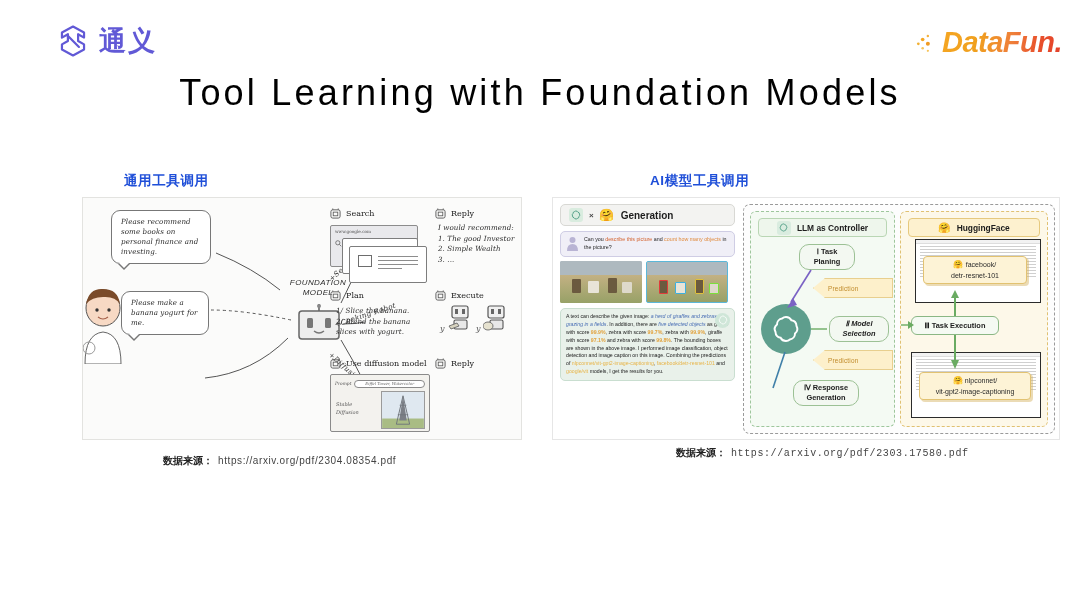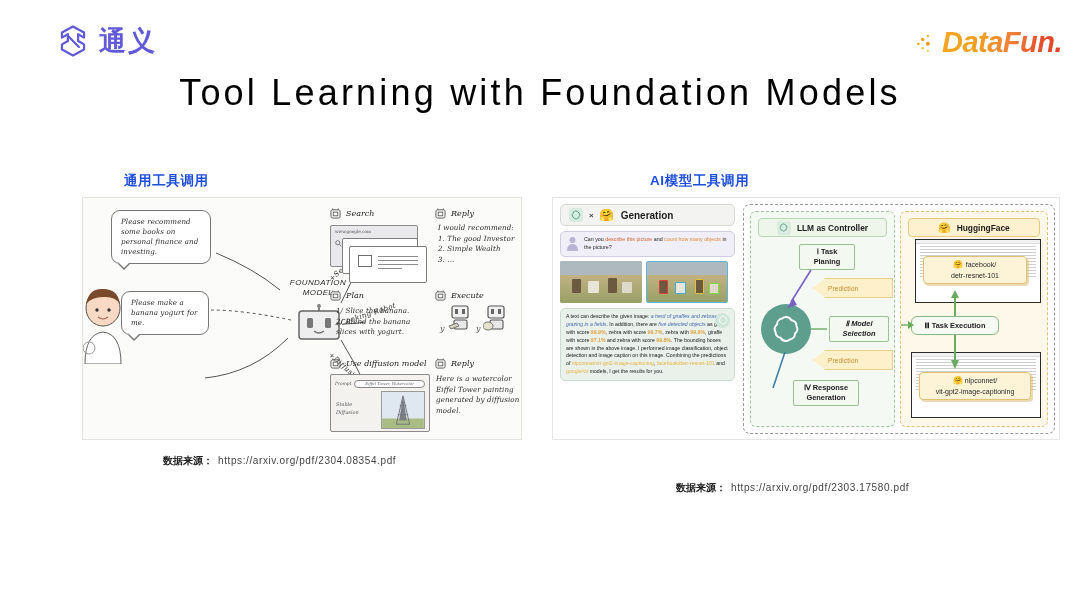--- a/index.html
+++ b/index.html
@@ -55,21 +55,21 @@
 
   
   .source-line {
     position: absolute;
     font-size: 10px; color: #3a3a3a;
     white-space: nowrap;
   }
   .source-line .lbl { font-weight: bold; color: #222; margin-right: 5px; }
   .source-line .url { letter-spacing: 0.6px; color: #444; }
   #src-left  { left: 163px; top: 454px; }
-  #src-right { left: 676px; top: 481px; }
+  #src-right { left: 676px; top: 446px; font-family: Liberation Mono, monospace; }
 
   
   
   
   .fig-left {
     position: absolute; left: 82px; top: 197px;
     width: 440px; height: 243px;
     background: #fbfbfa;
     border: 1px solid #e3e3e0;
     overflow: hidden;
@@ -116,21 +116,21 @@
     font-family: "DejaVu Serif", serif; font-style: italic;
   }
   #spoke1 { left: 250px; top: 76px;  transform: rotate(-42deg); transform-origin: left bottom; }
   #spoke2 { left: 253px; top: 122px; transform: rotate(-18deg); transform-origin: left bottom; }
   #spoke3 { left: 250px; top: 152px; transform: rotate(42deg);  transform-origin: left top; }
 
   .panel-head {
     position: absolute;
     display: flex; align-items: center; gap: 5px;
     font-size: 8px; color: #222;
-    font-family: "DejaVu Serif", serif; font-style: italic;
+    font-family: "DejaVu Serif", serif; 
     white-space: nowrap;
   }
   .tool-ic { width: 11px; height: 11px; flex: 0 0 auto; }
   #h-search  { left: 247px; top: 10px; }
   #h-reply1  { left: 352px; top: 10px; }
   #h-plan    { left: 247px; top: 92px; }
   #h-exec    { left: 352px; top: 92px; }
   #h-diff    { left: 247px; top: 160px; }
   #h-reply2  { left: 352px; top: 160px; }
 
@@ -271,21 +271,21 @@
   }
   .col-head {
     position:absolute; left:7px; right:7px; top:6px; height:19px;
     border-radius:4px; display:flex; align-items:center; justify-content:center; gap:6px;
     font-size:8.4px; font-weight:bold; color:#1c1c1c;
   }
   .col-ctrl .col-head { background:#eef6ec; border:1px solid #b9d6b4; }
   .col-hf  .col-head  { background:#fdf1cf; border:1px solid #e6c97e; }
 
   .stage {
-    position:absolute; background:#f3f8f1; border:1.2px solid #9cc195; border-radius:2px;
+    position:absolute; background:#f3f8f1; border:1.2px solid #9cc195; border-radius:10px;
     font-size:7.4px; font-weight:bold; color:#1c1c1c; text-align:center;
     line-height:1.3; padding:3px 4px;
     display:flex;align-items:center;justify-content:center;
   }
   #stage1 { left:48px; top:32px; width:56px; height:26px; }
   #stage2 { left:78px; top:104px; width:60px; height:26px;font-style:italic; }
   #stage4 { left:42px; top:168px; width:66px; height:26px; }
   #stage3 {
     position:absolute; left:10px; top:104px; width:88px; height:19px;
     background:#f5faf3; border:1.2px solid #8ab784; border-radius:6px;
@@ -504,21 +504,20 @@
 
   <div class="panel-head" id="h-reply2">
     <svg class="tool-ic" viewBox="0 0 12 12">
       <rect x="1" y="2" width="10" height="9" rx="2" fill="none" stroke="#555" stroke-width="1"></rect>
       <rect x="3.5" y="4.5" width="5" height="4" fill="none" stroke="#555" stroke-width=".9"></rect>
       <line x1="3" y1="2" x2="3" y2="0.5" stroke="#555" stroke-width=".9"></line>
       <line x1="9" y1="2" x2="9" y2="0.5" stroke="#555" stroke-width=".9"></line>
     </svg>
     <span>Reply</span>
   </div>
-  <div class="body-txt" id="t-reply2">Here is a watercolor Eiffel Tower painting generated by diffusion model.</div>
 </div>
 
 <div class="fig-right">
 
   <div class="chat-col">
     <div class="hg-title">
       <span class="gpt-badge">
         <svg width="10" height="10" viewBox="0 0 20 20">
             <path d="M10 2a4 4 0 013.6 2.2A4 4 0 0117 8a4 4 0 01-1 5 4 4 0 01-3.4 4A4 4 0 0110 18a4 4 0 01-3.6-2.2A4 4 0 013 12a4 4 0 011-5 4 4 0 013.4-4A4 4 0 0110 2z" fill="none" stroke="#2e8b6f" stroke-width="1.5"></path>
           </svg>

